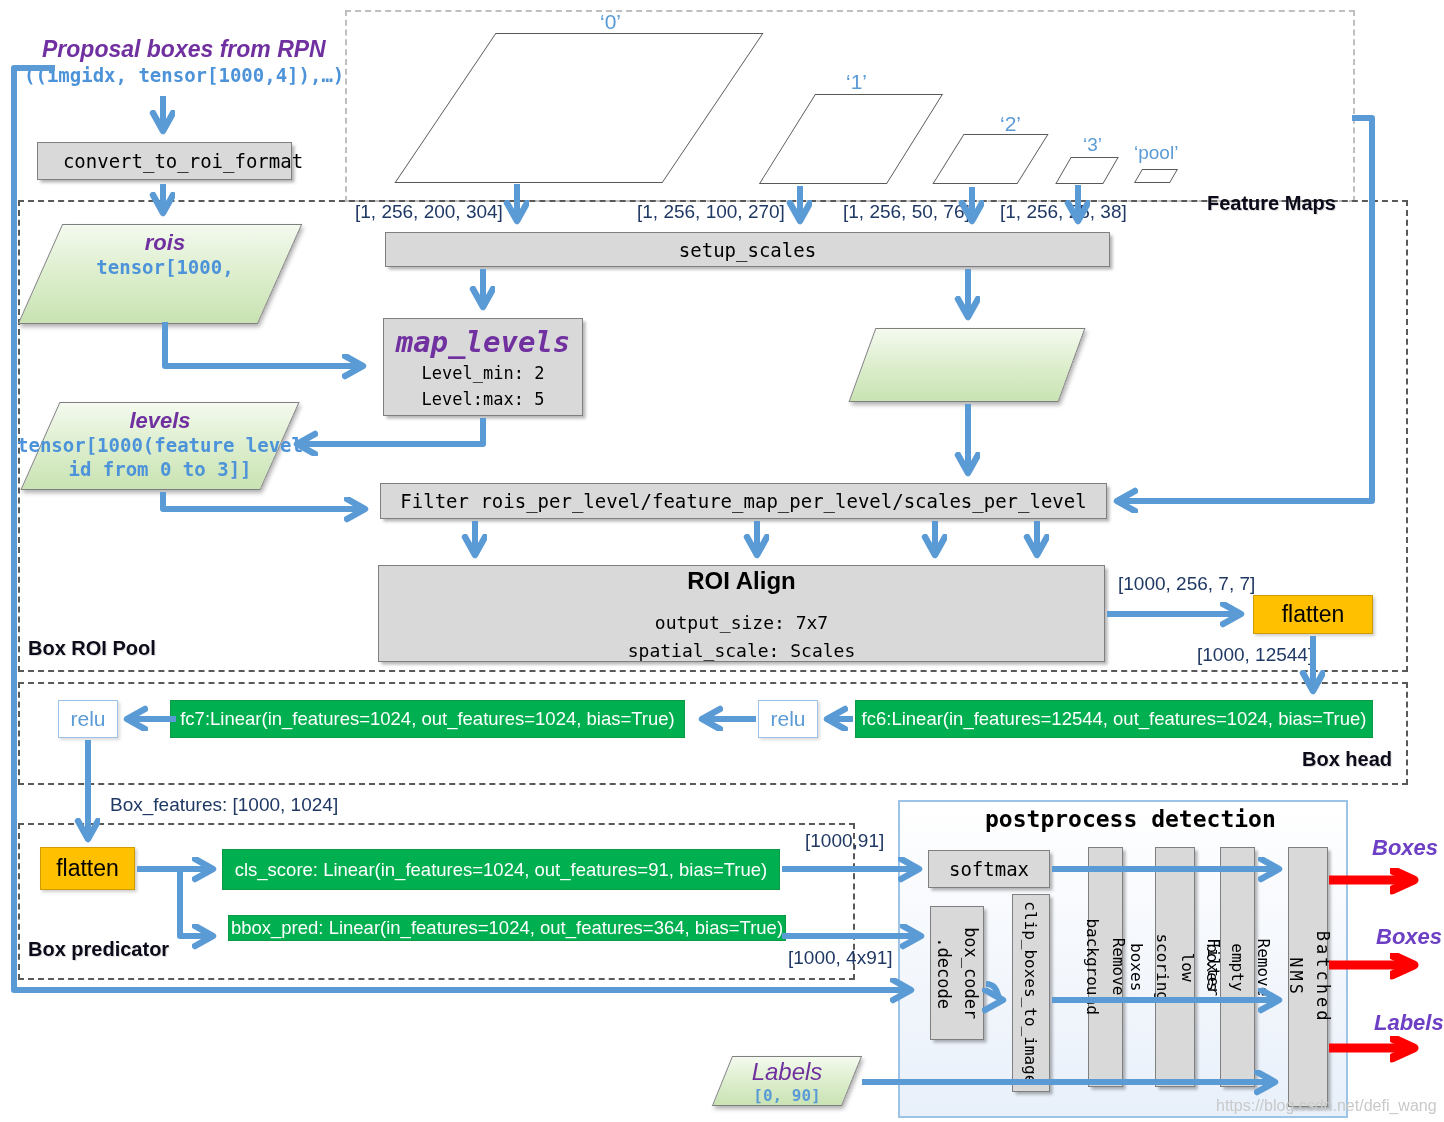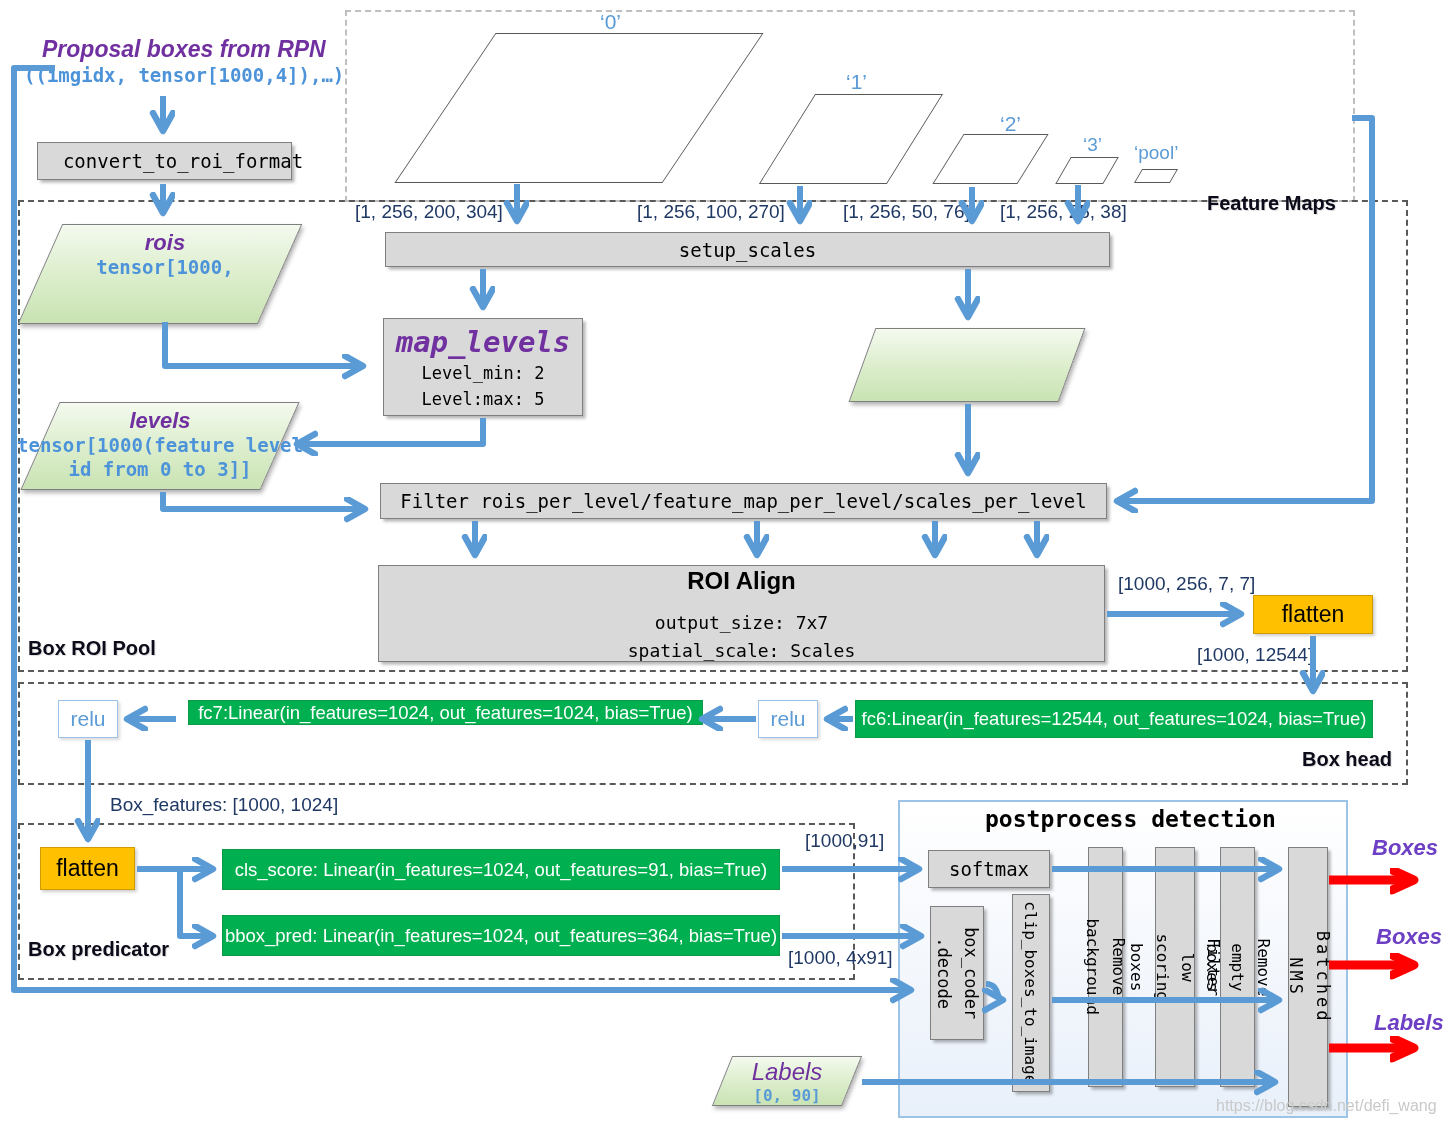--- a/index.html
+++ b/index.html
@@ -92,26 +92,26 @@
   <div class="abs gbox col node" style="left:383px;top:318px;width:200px;height:98px;">
     <div class="ptxt" style="font-size:29px;">map_levels</div>
     <div style="font-size:17px;margin-top:4px;">Level_min: 2</div>
     <div style="font-size:17px;margin-top:6px;">Level:max: 5</div>
   </div>
 
   <div class="abs orange node" style="left:1253px;top:595px;width:120px;height:39px;">flatten</div>
   <div class="abs orange node" style="left:40px;top:847px;width:95px;height:43px;">flatten</div>
 
   <div class="abs rbox node" style="left:58px;top:700px;width:60px;height:38px;">relu</div>
-  <div class="abs green node" style="left:188px;top:700px;width:515px;height:25px;">fc7:Linear(in_features=1024, out_features=1024, bias=True)</div>
+  <div class="abs green node" style="left:170px;top:700px;width:515px;height:38px;">fc7:Linear(in_features=1024, out_features=1024, bias=True)</div>
   <div class="abs rbox node" style="left:758px;top:700px;width:60px;height:38px;">relu</div>
   <div class="abs green node" style="left:855px;top:700px;width:518px;height:38px;">fc6:Linear(in_features=12544, out_features=1024, bias=True)</div>
 
   <div class="abs green node" style="left:222px;top:849px;width:558px;height:41px;">cls_score: Linear(in_features=1024, out_features=91, bias=True)</div>
-  <div class="abs green node" style="left:222px;top:915px;width:558px;height:41px;">bbox_pred: Linear(in_features=1024, out_features=364, bias=True)</div>
+  <div class="abs green node" style="left:228px;top:915px;width:558px;height:26px;">bbox_pred: Linear(in_features=1024, out_features=364, bias=True)</div>
 
   <div class="abs para bg" style="left:40px;top:224px;width:240px;height:100px;transform:skewX(-24deg);"></div>
   <div class="abs txt ctr" style="left:15px;top:230px;width:300px;">
     <div class="ptxt" style="font-size:22px;">rois</div>
     <div class="monoblue" style="font-size:19px;">tensor[1000,</div>
   </div>
 
   <div class="abs para bg" style="left:40px;top:402px;width:240px;height:88px;transform:skewX(-24deg);"></div>
   <div class="abs txt ctr" style="left:10px;top:408px;width:300px;">
     <div class="ptxt" style="font-size:22px;">levels</div>

